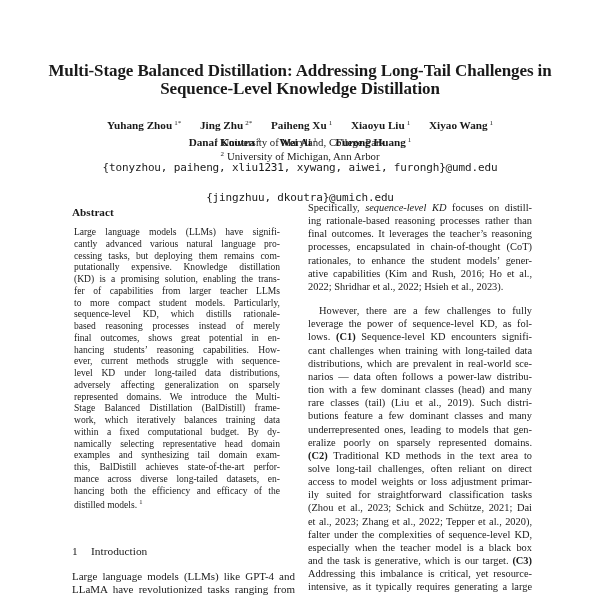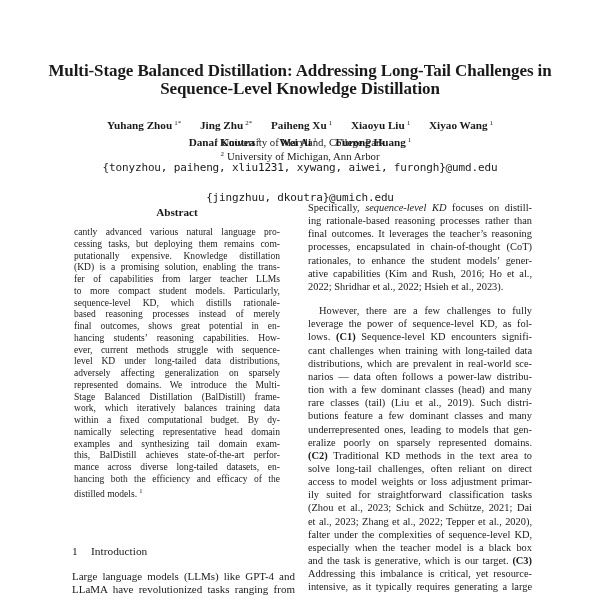--- a/index.html
+++ b/index.html
@@ -70,21 +70,21 @@
       text-align: center;
       font-family: "DejaVu Sans Mono", "Liberation Mono", monospace;
       font-size: 11px;
       line-height: 14px;
       letter-spacing: -0.15px;
     }
     .abstract-head {
       position: absolute;
       left: 72px; width: 210px;
       top: 206px;
-      text-align: center;
+      text-align: left;
       font-weight: bold;
       font-size: 11.2px;
     }
     .abstract-body {
       position: absolute;
       left: 74px; width: 206px;
       top: 226px;
       font-size: 9.55px;
       line-height: 11.75px;
       text-align: justify;
@@ -174,20 +174,21 @@
   </div>
   <div class="affil" style="top:147px;">
     <sup>2</sup><span>University of Michigan, Ann Arbor</span>
   </div>
 
   <div class="email" style="top:161px;">{tonyzhou, paiheng, xliu1231, xywang, aiwei, furongh}@umd.edu</div>
   <div class="email" style="top:191px;">{jingzhuu, dkoutra}@umich.edu</div>
 
   <div class="abstract-head">Abstract</div>
   <div class="abstract-body">
+    <span class="line">Large language models (LLMs) have signifi-</span>
     <span class="line">cantly advanced various natural language pro-</span>
     <span class="line">cessing tasks, but deploying them remains com-</span>
     <span class="line">putationally expensive. Knowledge distillation</span>
     <span class="line">(KD) is a promising solution, enabling the trans-</span>
     <span class="line">fer of capabilities from larger teacher LLMs</span>
     <span class="line">to more compact student models. Particularly,</span>
     <span class="line">sequence-level KD, which distills rationale-</span>
     <span class="line">based reasoning processes instead of merely</span>
     <span class="line">final outcomes, shows great potential in en-</span>
     <span class="line">hancing students’ reasoning capabilities. How-</span>

